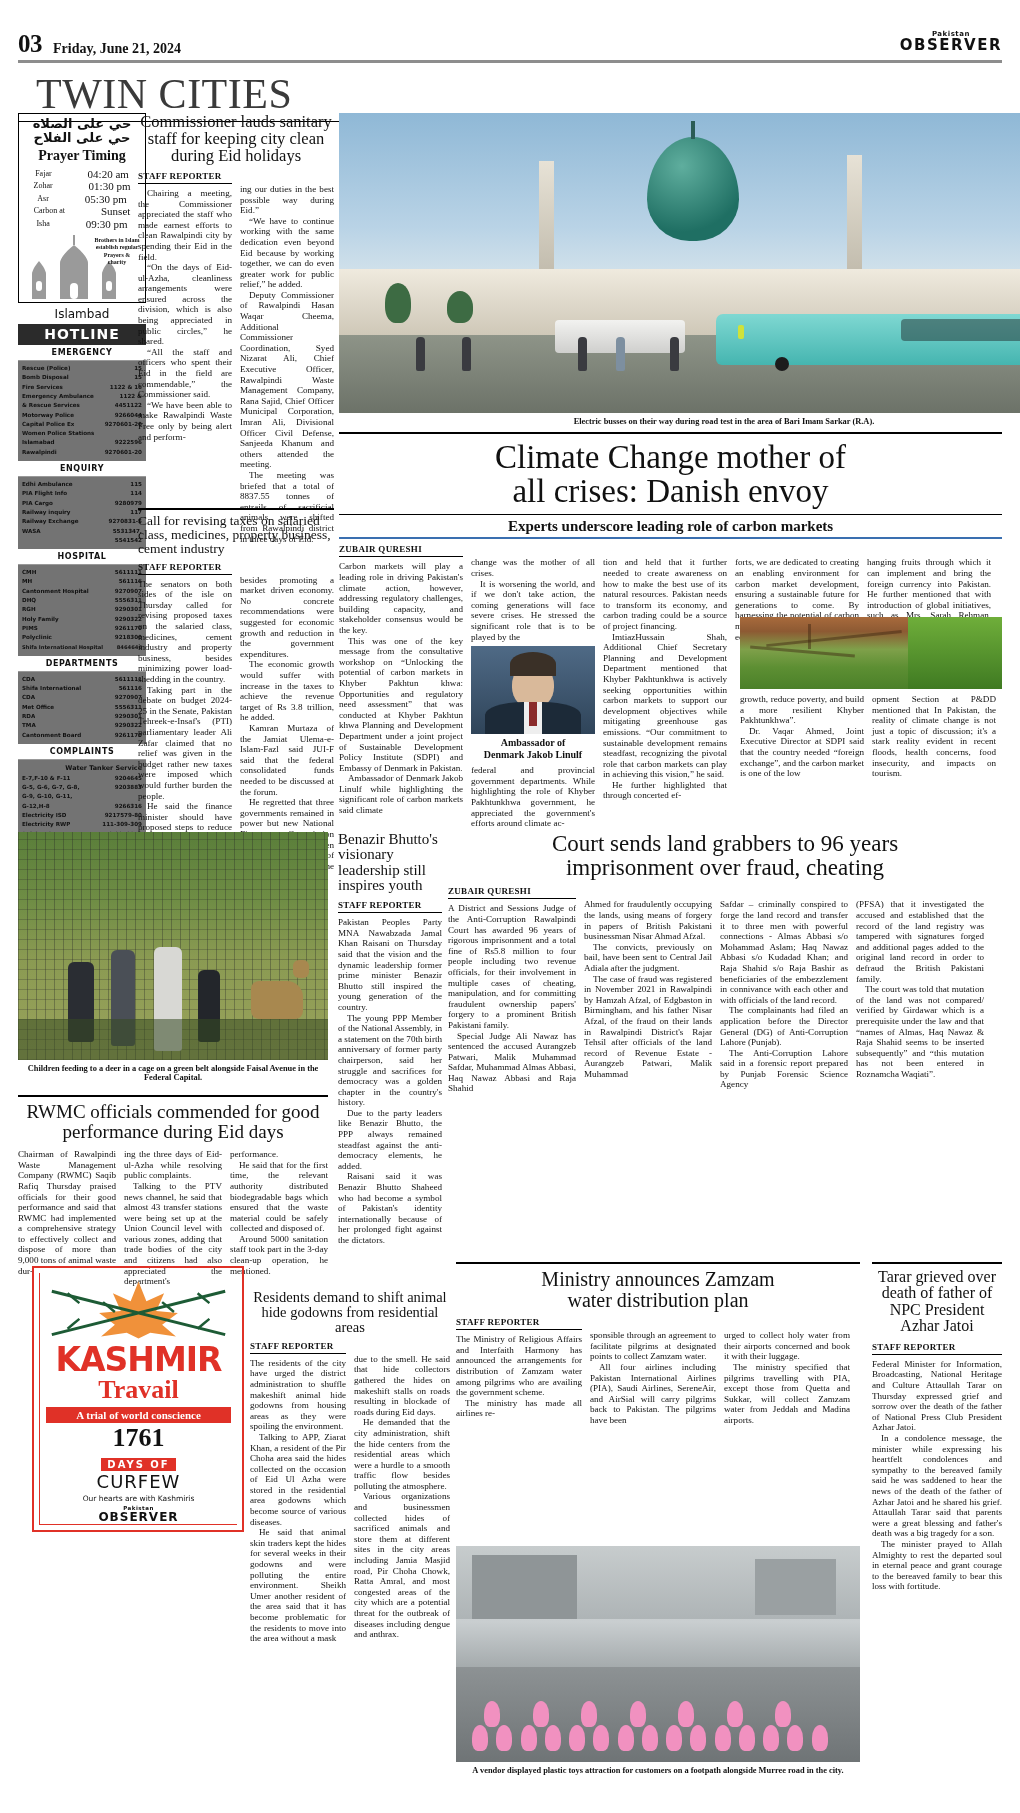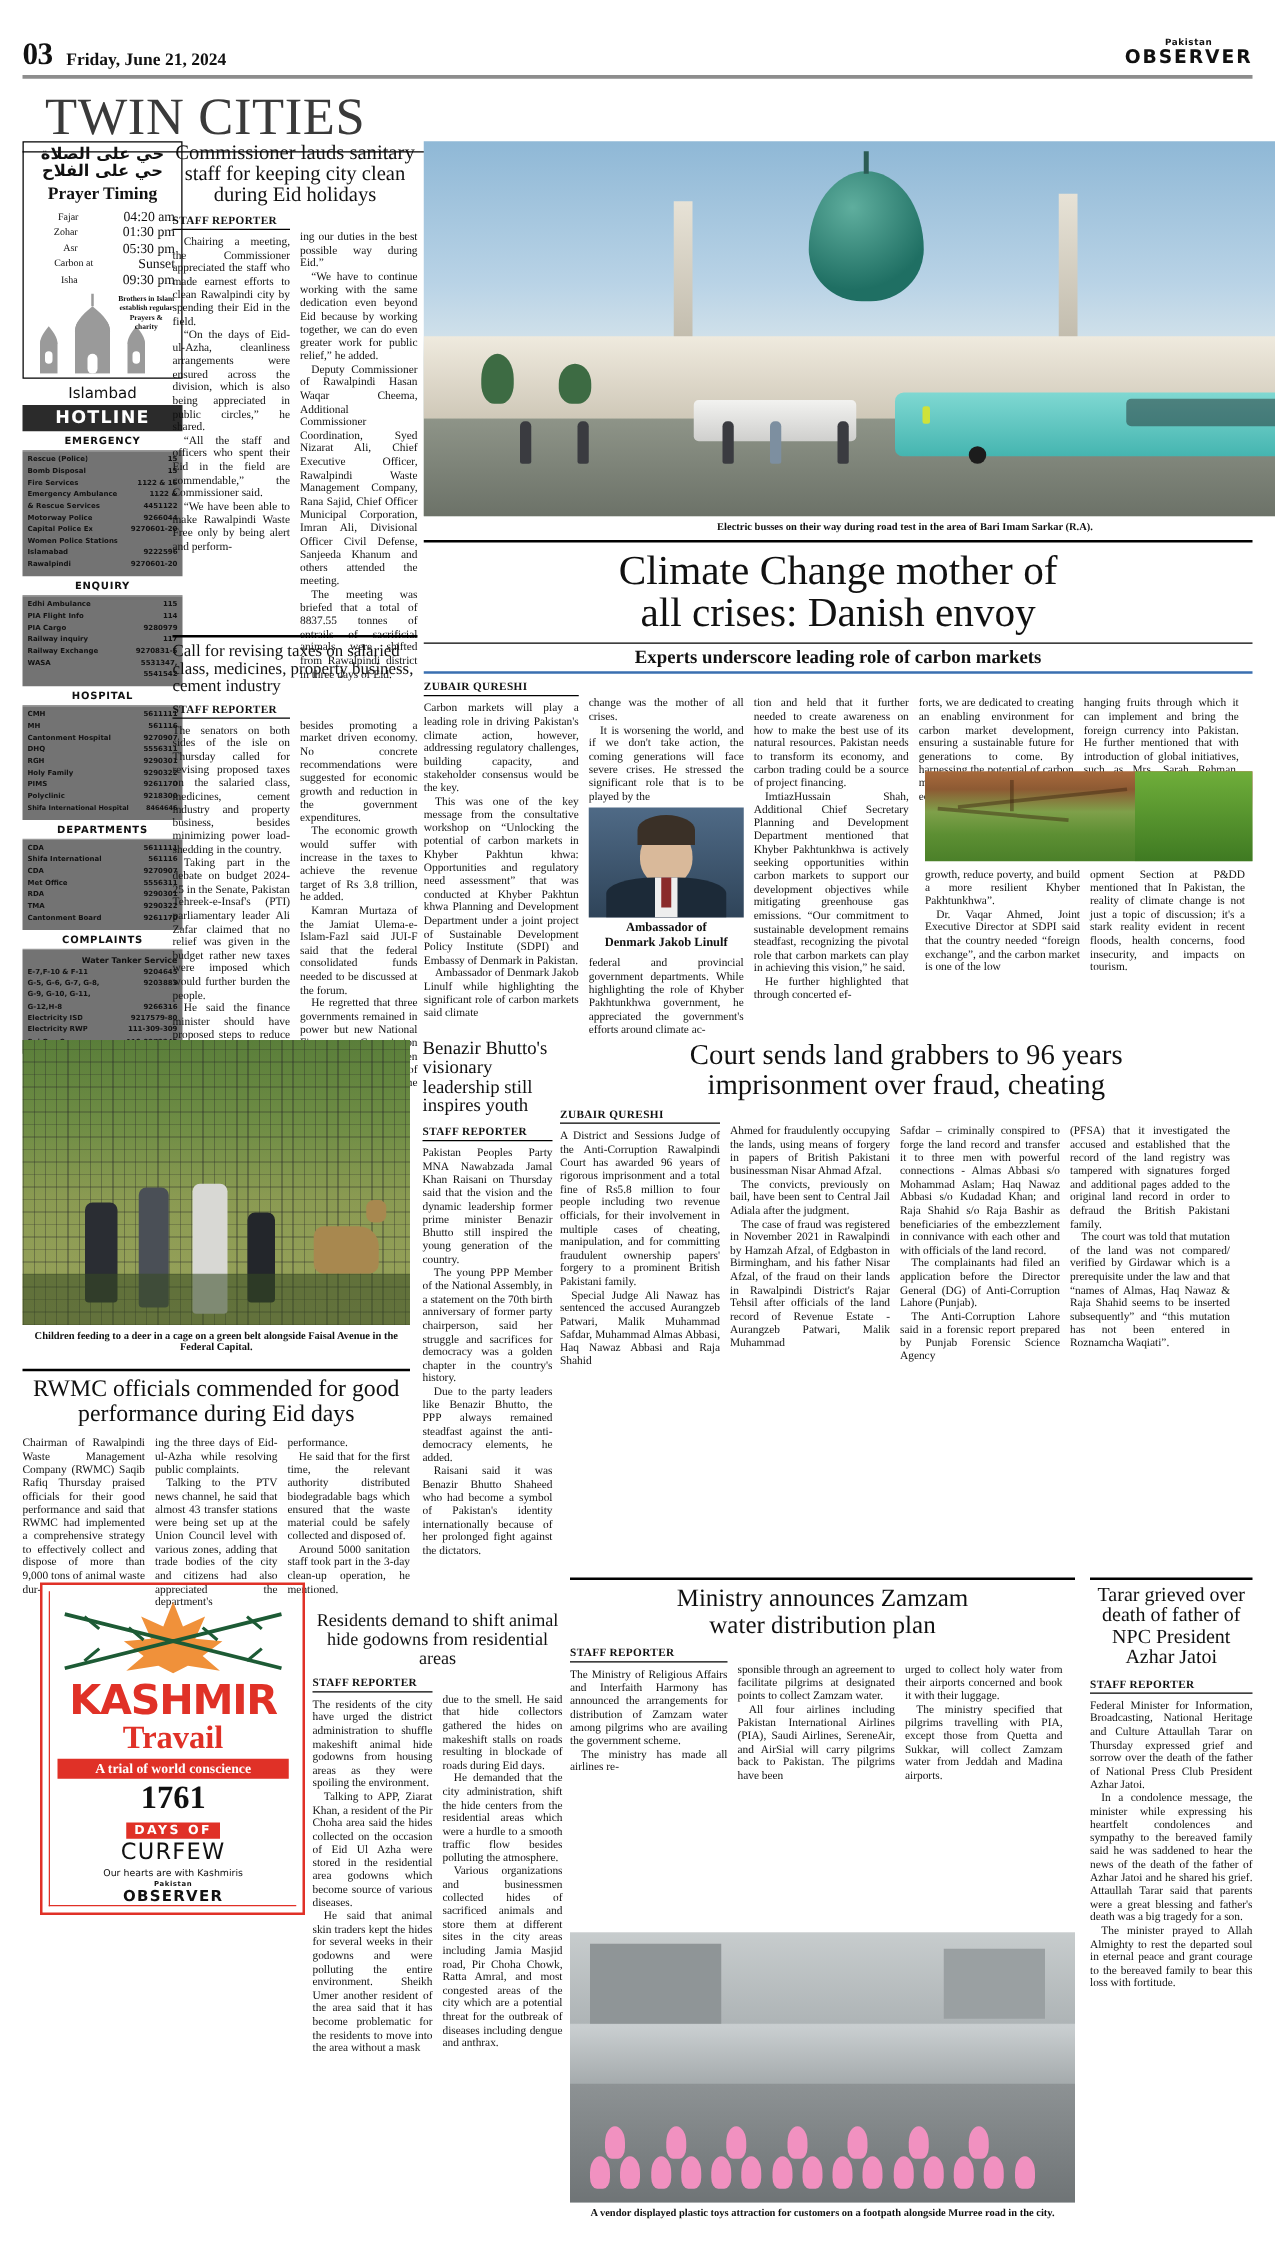--- a/index.html
+++ b/index.html
@@ -39,21 +39,21 @@
       font-variant:small-caps; border-bottom:1.2px solid #000; padding-bottom:2px; margin-bottom:4px; display:block; }
   .hl { font-family:"Liberation Serif",serif; font-weight:normal; text-align:center; line-height:1.03; }
 
   
   .rail { position:absolute; left:18px; top:113px; width:128px; }
   .prayer-box { border:1.4px solid #000; padding:3px; }
   .prayer-arabic { text-align:center; font-family:"DejaVu Sans",sans-serif; font-size:13px; line-height:1.1;
       letter-spacing:1px; font-weight:bold; }
   .prayer-title { text-align:center; font-family:"Liberation Serif",serif; font-weight:bold; font-size:14px;
       margin:2px 0 4px; }
-  .prayer-row { display:flex; justify-content:flex-end; font-size:8px; line-height:12.5px; padding:0 2px; }
+  .prayer-row { display:flex; justify-content:center; font-size:8px; line-height:12.5px; padding:0 2px; }
   .prayer-row .t { font-family:"Liberation Serif",serif; }
   .prayer-row .v { font-family:"Liberation Serif",serif; font-size:11px;margin-left:36px; }
   .mosque-wrap { position:relative; height:68px; overflow:hidden; margin-top:1px; }
   .mosque-note { position:absolute; right:2px; top:6px; width:46px; text-align:center; font-size:6px;
       line-height:7.2px; font-family:"Liberation Serif",serif; font-weight:bold; z-index:3; }
   .islamabad-label { text-align:center; font-family:"DejaVu Sans",sans-serif; font-size:12px; padding:4px 0 3px;
       font-weight:normal; }
   .hotline-bar { background:#2b2b2b; color:#fff; text-align:center; font-family:"DejaVu Sans",sans-serif;
       font-weight:bold; font-size:14px; letter-spacing:1px; padding:2px 0 3px; }
   .cat-bar { text-align:center; font-family:"DejaVu Sans",sans-serif; font-weight:bold; font-size:8px;

